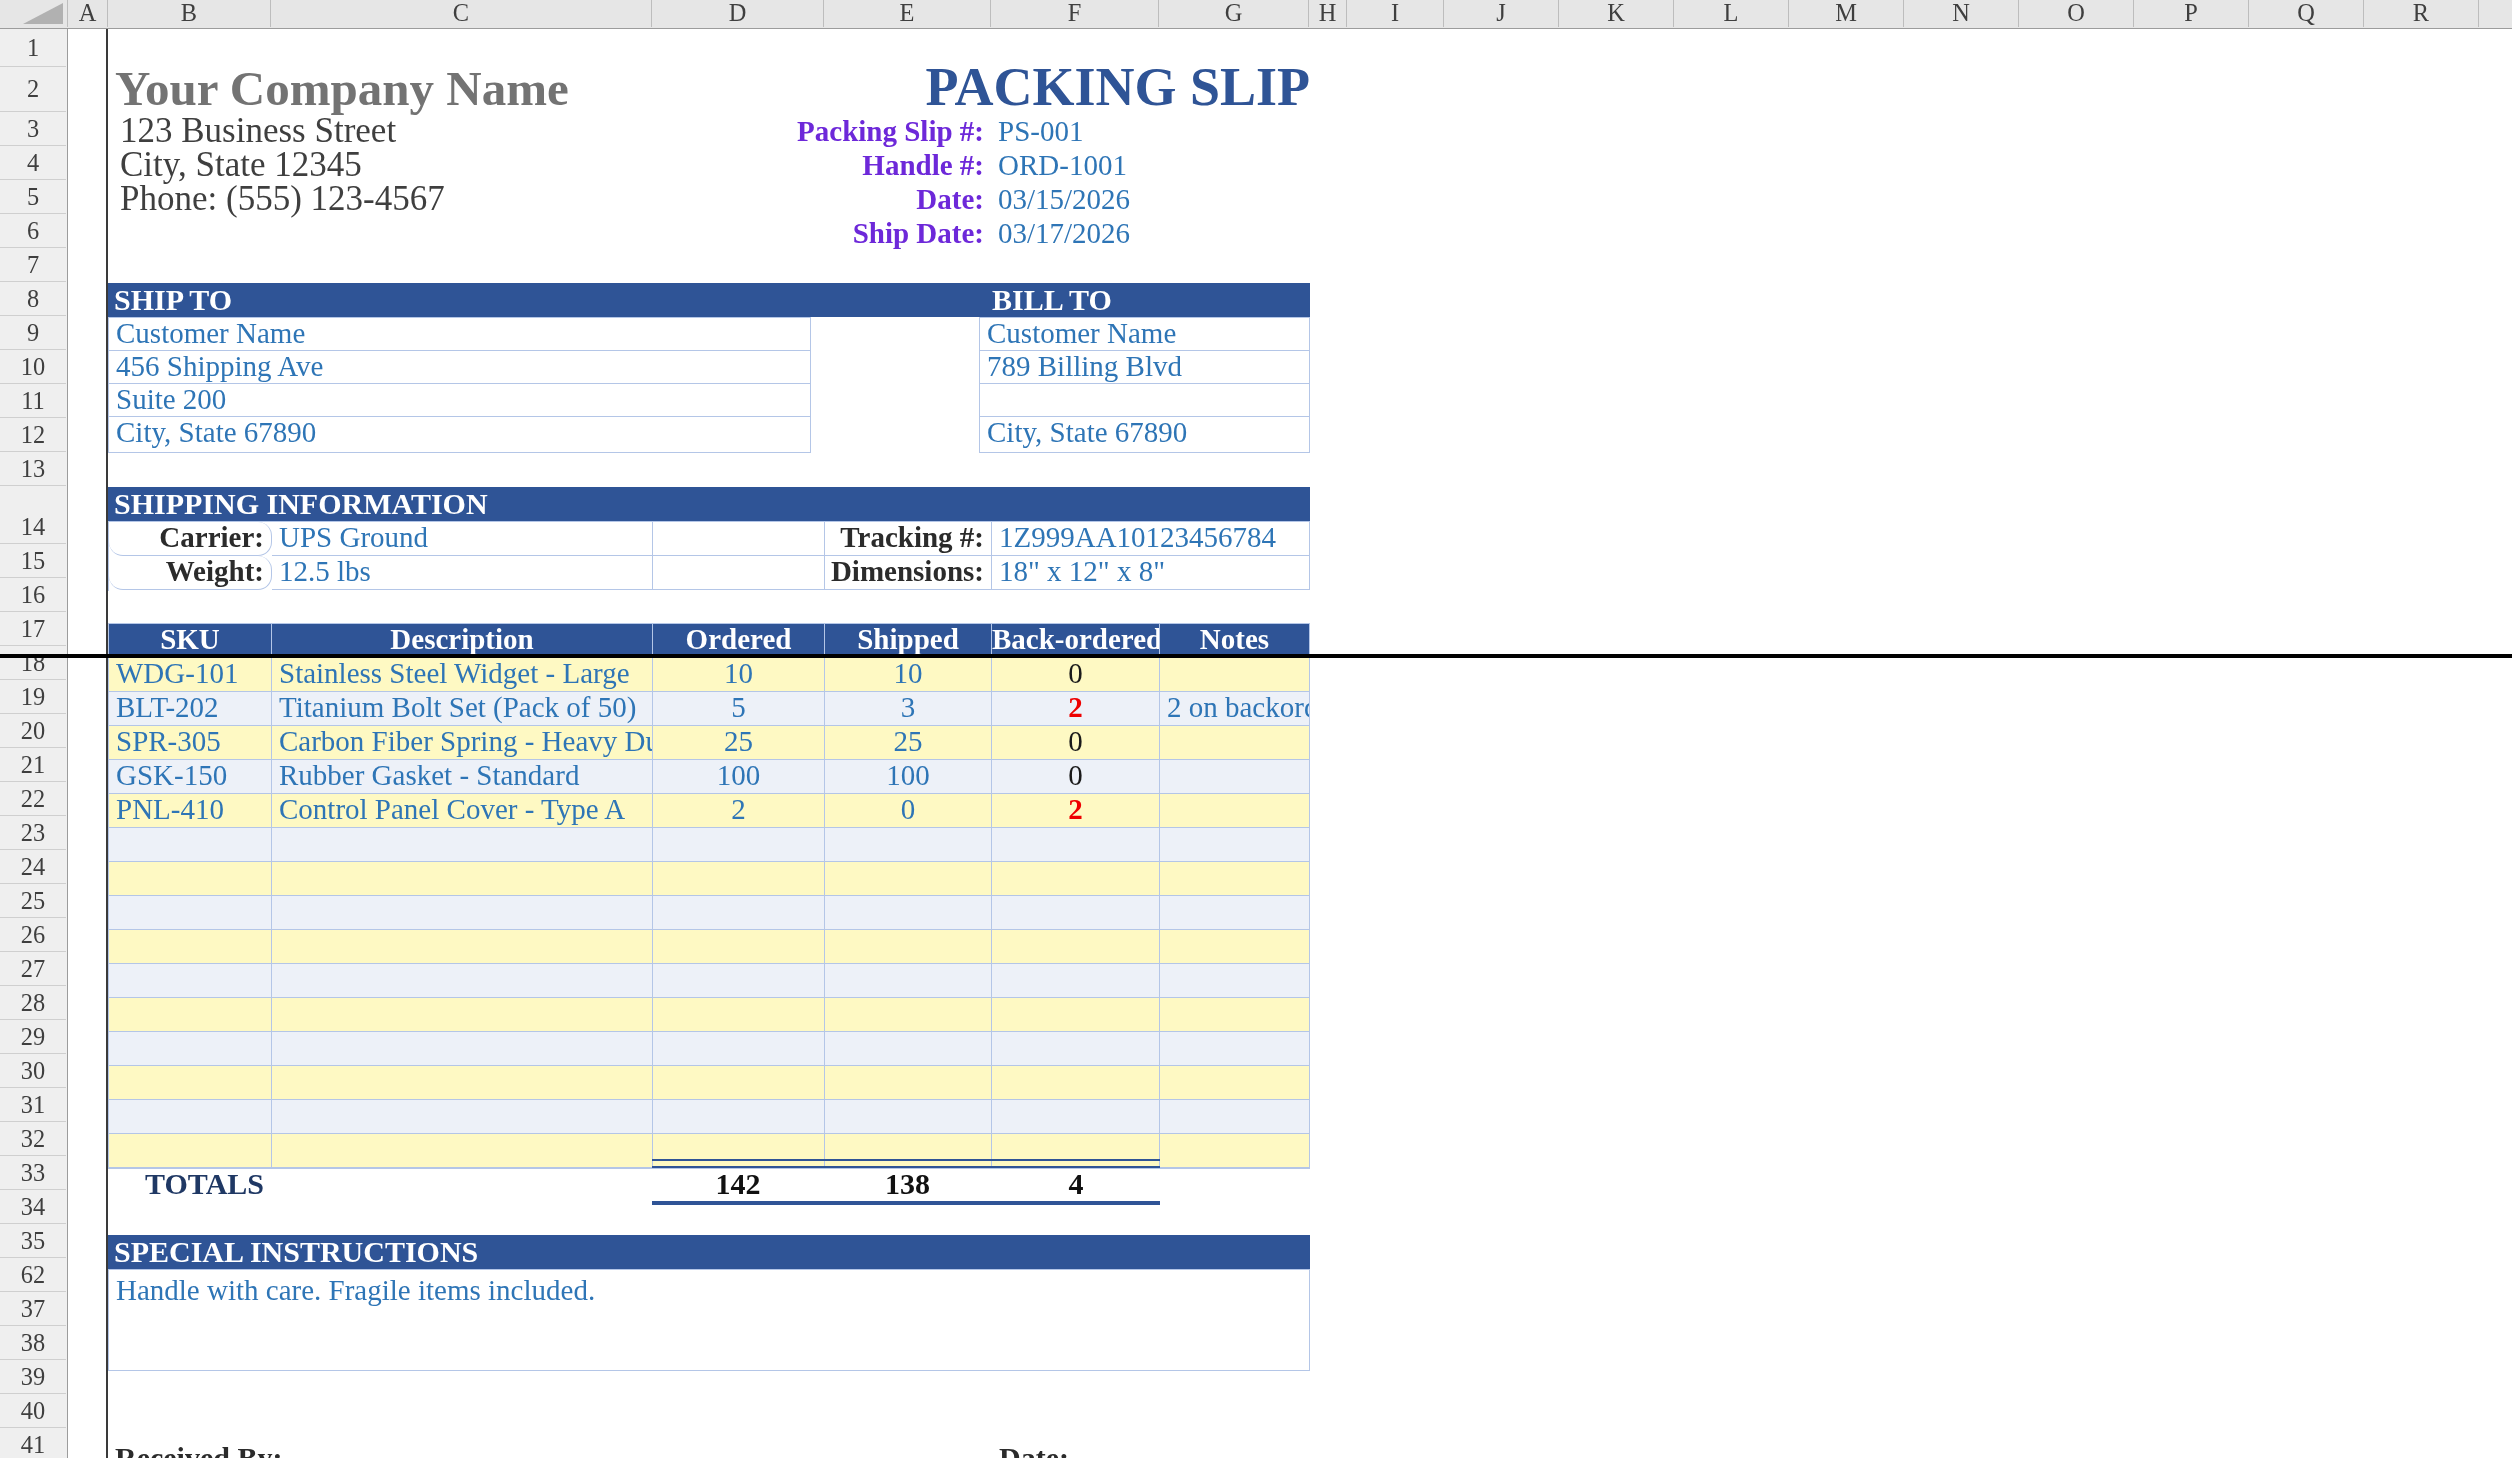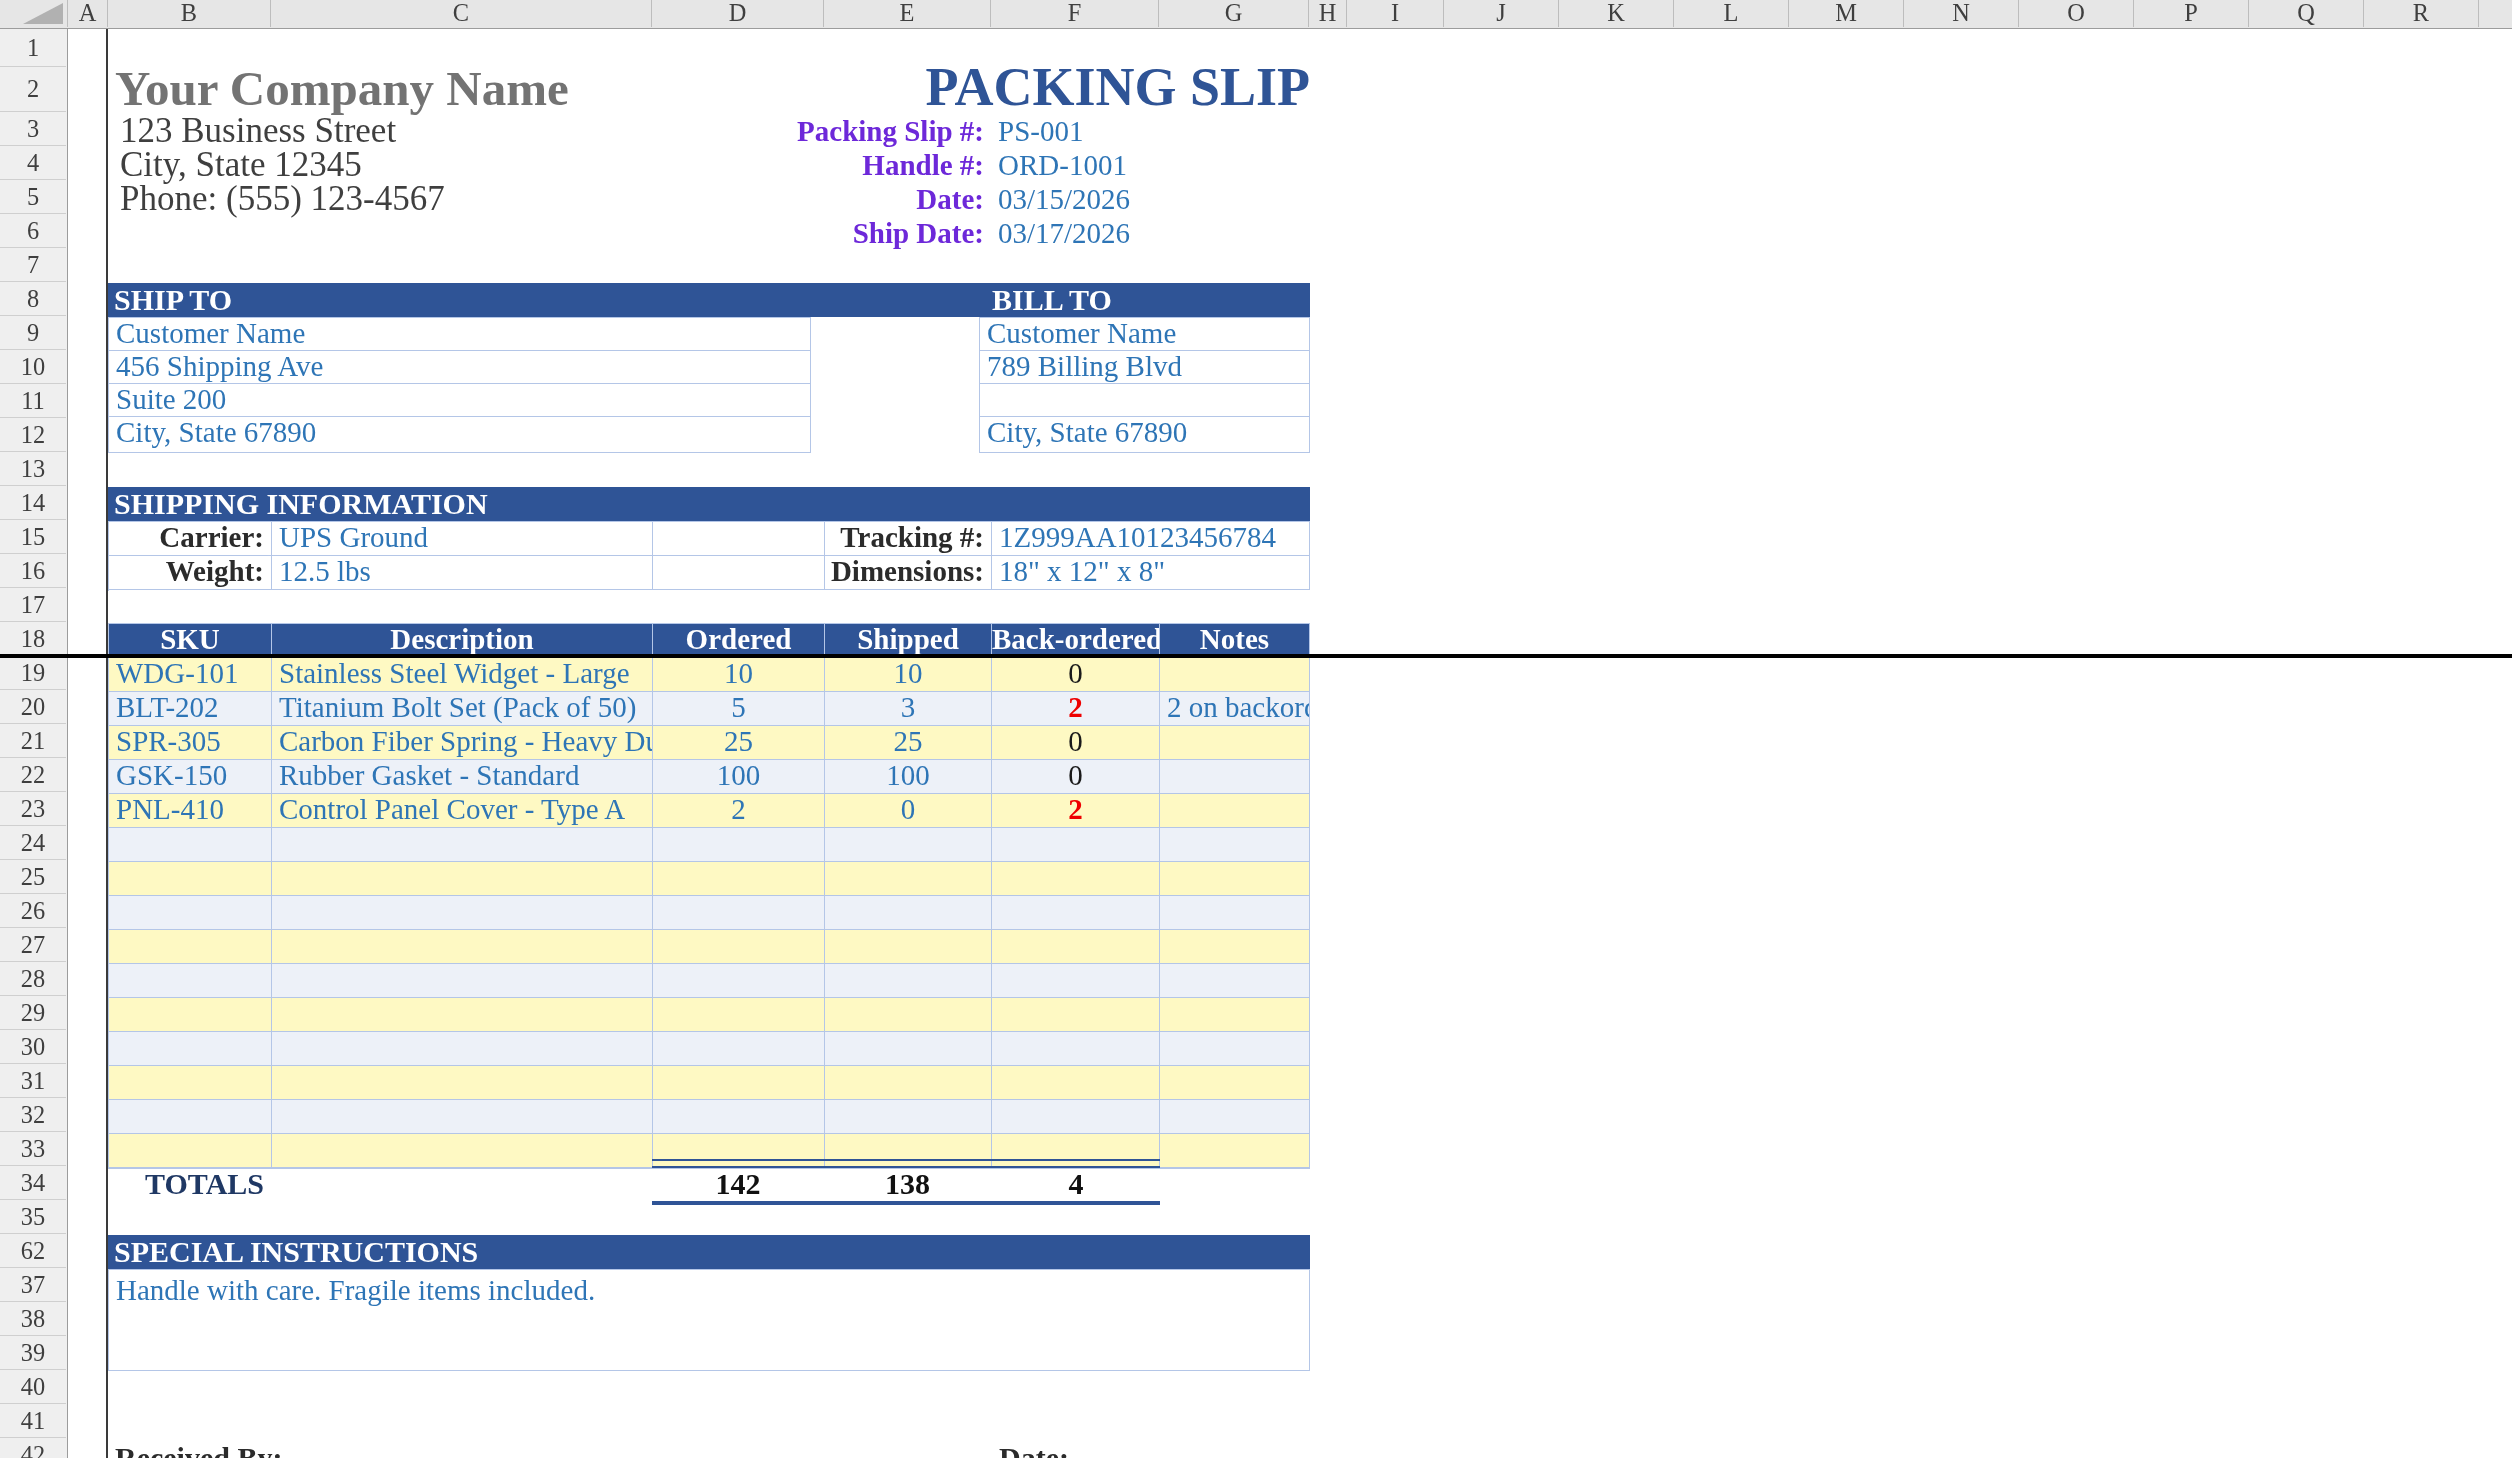--- a/index.html
+++ b/index.html
@@ -40,21 +40,21 @@
            padding-left:7px;font-size:29px;color:#2e75b6;white-space:nowrap;}
   .boxline:last-child{border-bottom:none;height:31px;}
   
   #shipinfo{position:absolute;left:108px;top:521px;width:1202px;height:70px;
             border-top:1.7px solid #b4c6e7;border-left:1.7px solid #b4c6e7;box-sizing:border-box;}
   .srow{display:flex;height:34px;}
   .scell{border-right:1.7px solid #b4c6e7;border-bottom:1.7px solid #b4c6e7;box-sizing:border-box;
          height:34px;line-height:31px;font-size:29px;flex:none;white-space:nowrap;overflow:hidden;}
   .slabel{font-weight:bold;color:#2b2b2b;text-align:right;padding-right:7px;}
   .svalue{color:#2e75b6;padding-left:7px;}
-  .w0{width:163px;}.w1{width:381px;}.w2{width:172px;}.w3{width:167px;}.w4{flex:1 1 auto;}
+  .w0{width:163px;border-radius:14px;}.w1{width:381px;}.w2{width:172px;}.w3{width:167px;}.w4{flex:1 1 auto;}
   
   #items{position:absolute;left:108px;top:623px;width:1202px;
          border:1.7px solid #b4c6e7;box-sizing:border-box;}
   .trow{display:flex;height:34px;background:#fef9c3;}
   .trow.stripe{background:#edf1f8;}
   .tcell{border-right:1.7px solid #b4c6e7;border-bottom:1.7px solid #b4c6e7;box-sizing:border-box;
          height:34px;line-height:31px;font-size:29px;color:#2e75b6;flex:none;
          white-space:nowrap;overflow:hidden;}
   .tcell:last-child{border-right:none;}
   .thead .tcell{background:#2f5496;color:#fff;font-weight:bold;text-align:center;border-bottom:1.7px solid #b4c6e7;}
@@ -116,21 +116,21 @@
       <div class="rowcell" style="height: 34px; line-height: 33px;">4</div>
       <div class="rowcell" style="height: 34px; line-height: 33px;">5</div>
       <div class="rowcell" style="height: 34px; line-height: 33px;">6</div>
       <div class="rowcell" style="height: 34px; line-height: 33px;">7</div>
       <div class="rowcell" style="height: 34px; line-height: 33px;">8</div>
       <div class="rowcell" style="height: 34px; line-height: 33px;">9</div>
       <div class="rowcell" style="height: 34px; line-height: 33px;">10</div>
       <div class="rowcell" style="height: 34px; line-height: 33px;">11</div>
       <div class="rowcell" style="height: 34px; line-height: 33px;">12</div>
       <div class="rowcell" style="height: 34px; line-height: 33px;">13</div>
-      <div class="rowcell" style="height: 34px; line-height: 33px;">14</div>
+      <div class="rowcell" style="height: 34px; line-height: 33px; margin-top: 24px;">14</div>
       <div class="rowcell" style="height: 34px; line-height: 33px;">15</div>
       <div class="rowcell" style="height: 34px; line-height: 33px;">16</div>
       <div class="rowcell" style="height: 34px; line-height: 33px;">17</div>
       <div class="rowcell" style="height: 34px; line-height: 33px;">18</div>
       <div class="rowcell" style="height: 34px; line-height: 33px;">19</div>
       <div class="rowcell" style="height: 34px; line-height: 33px;">20</div>
       <div class="rowcell" style="height: 34px; line-height: 33px;">21</div>
       <div class="rowcell" style="height: 34px; line-height: 33px;">22</div>
       <div class="rowcell" style="height: 34px; line-height: 33px;">23</div>
       <div class="rowcell" style="height: 34px; line-height: 33px;">24</div>

